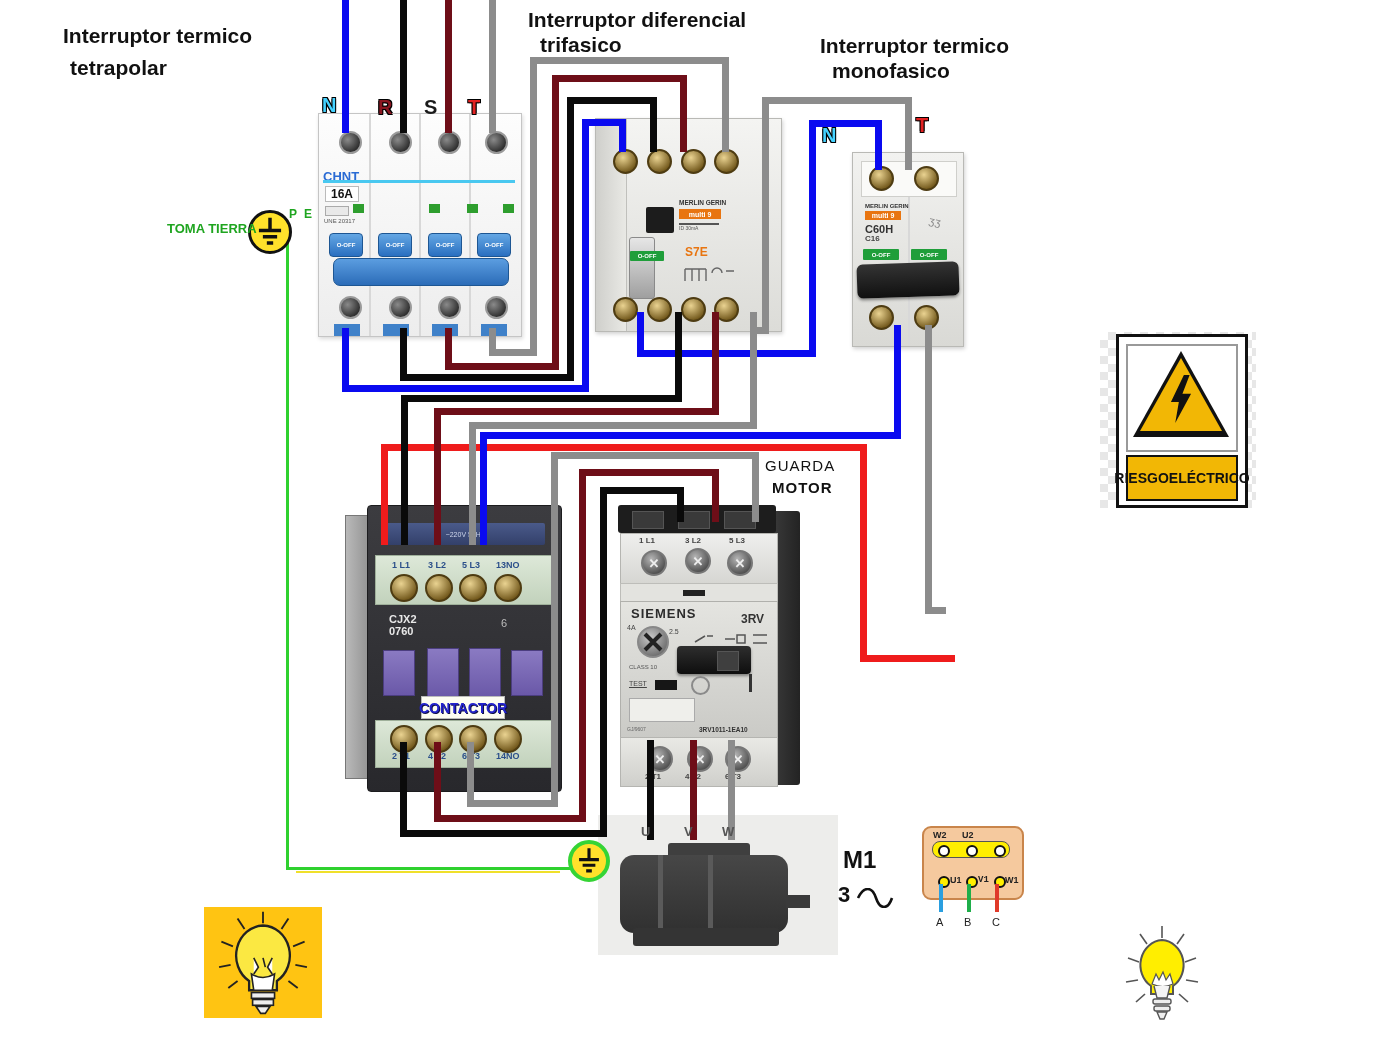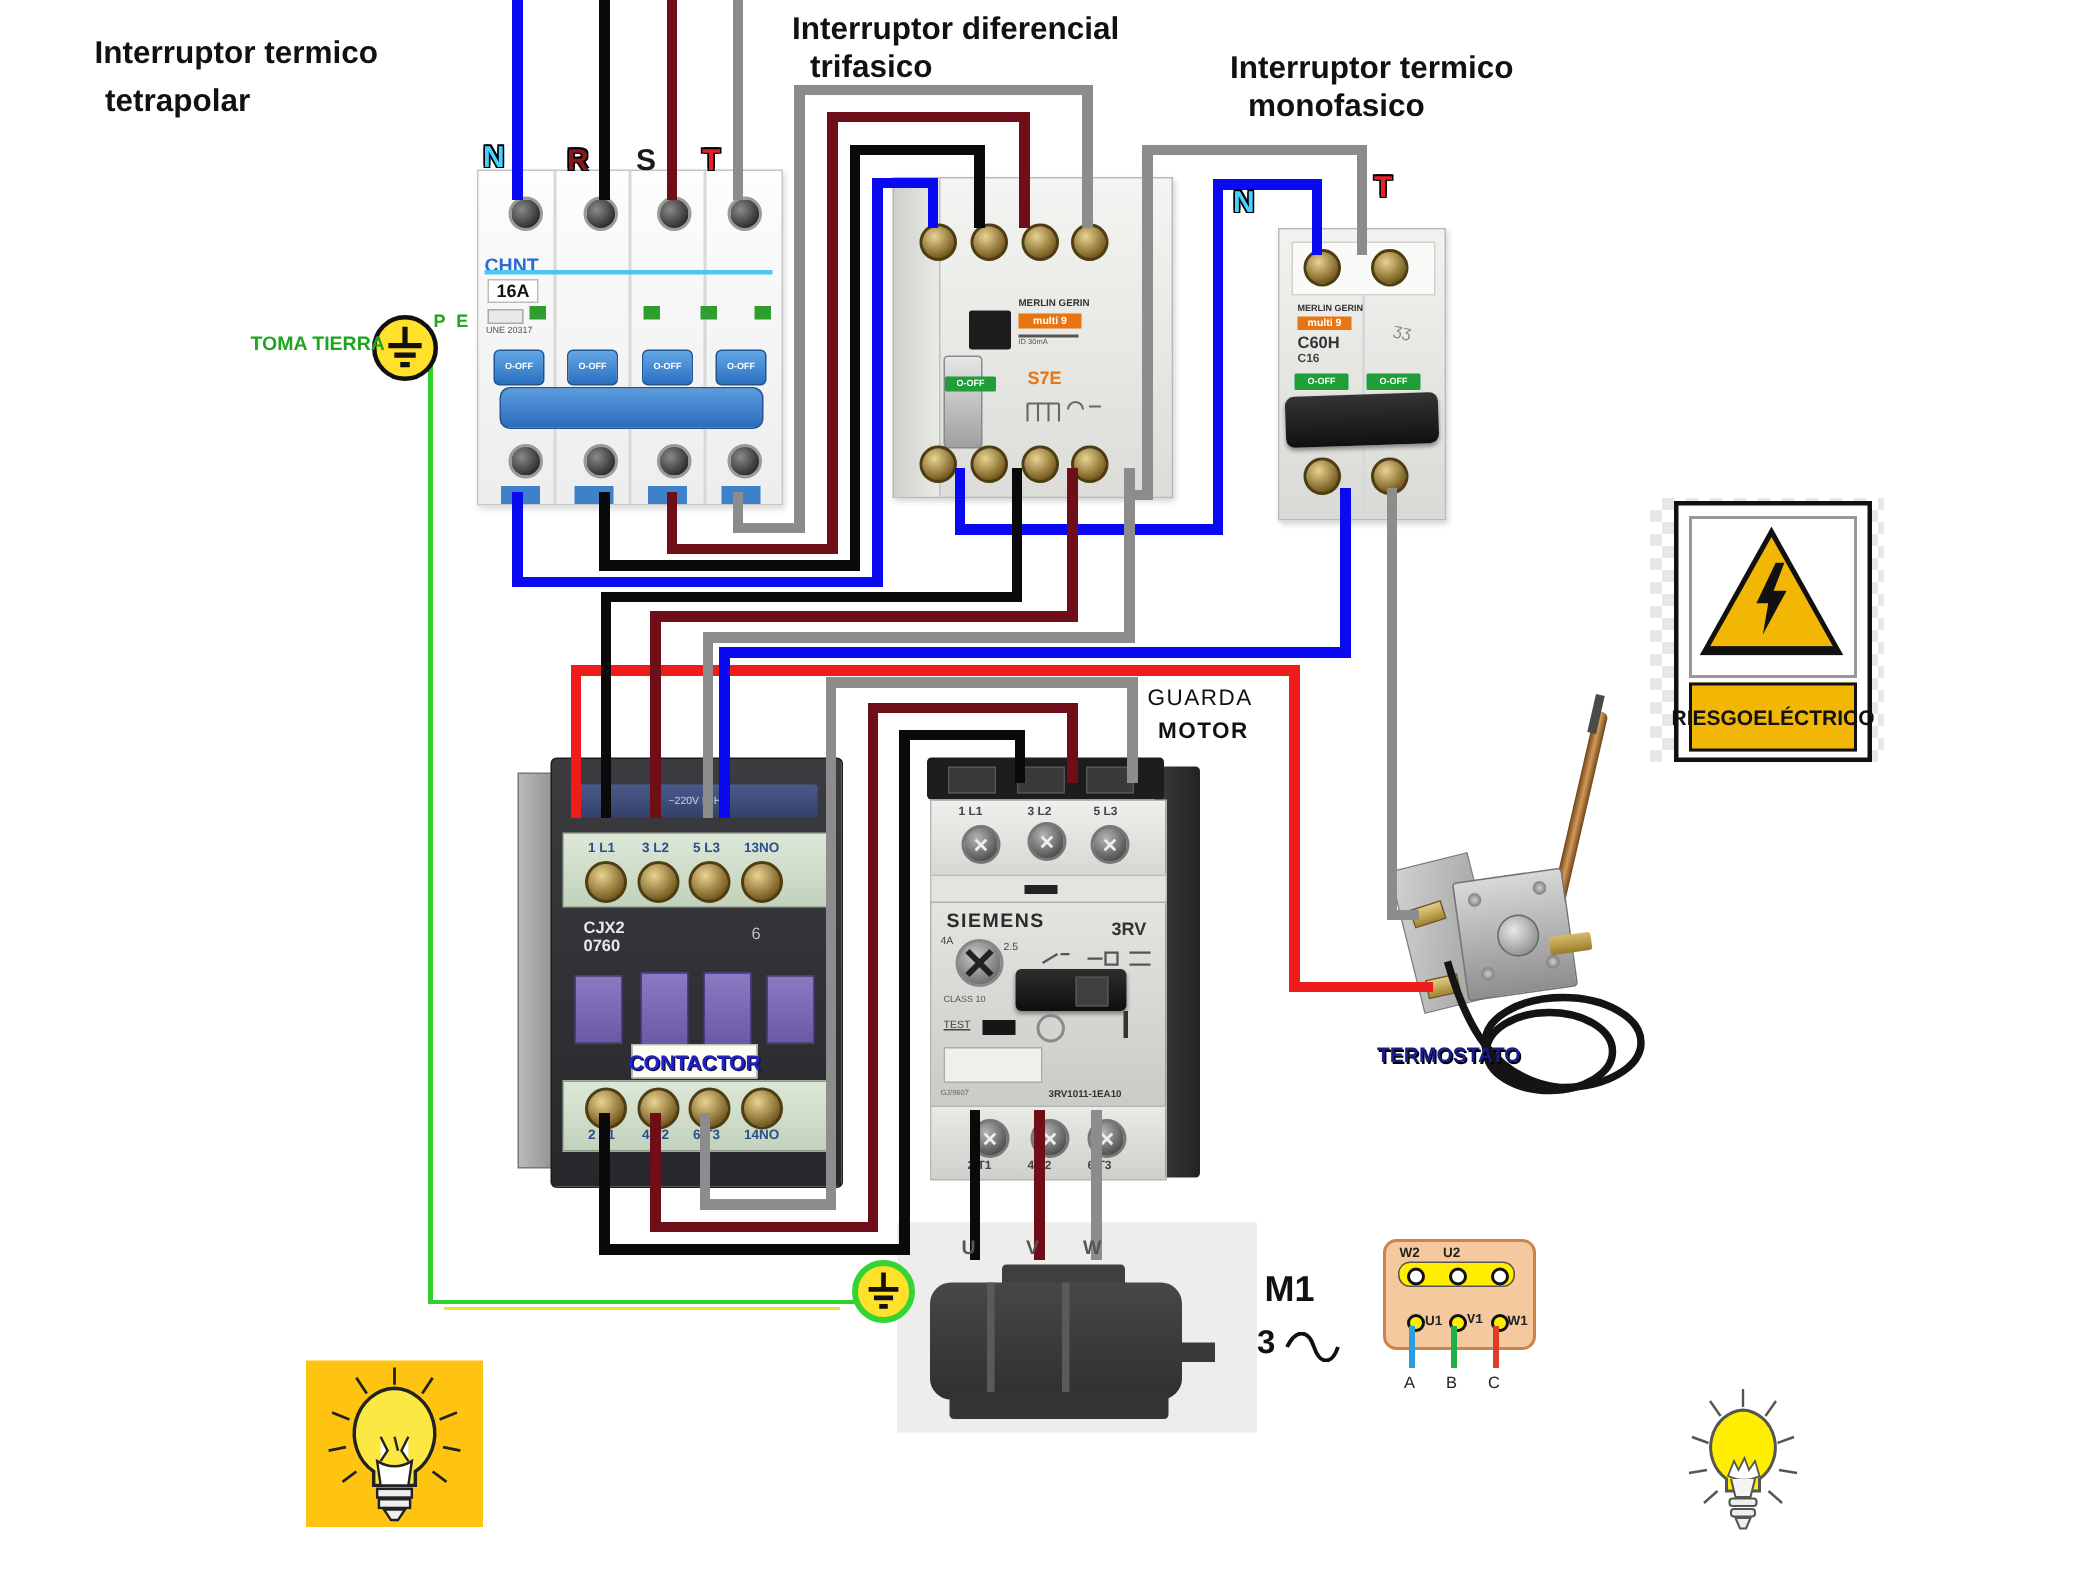--- a/index.html
+++ b/index.html
@@ -212,41 +212,20 @@
     <div class="abs" style="left:2px;top:232px;width:156px;height:48px;background:linear-gradient(#e9e9e5,#cfcfcb);border:1px solid #b5b5b1;">
       <div class="xscrew" style="left:26px;top:8px;">✕</div>
       <div class="xscrew" style="left:66px;top:8px;">✕</div>
       <div class="xscrew" style="left:104px;top:8px;">✕</div>
       <div class="txt sgm-lbl" style="left:24px;top:34px;">2 T1</div>
       <div class="txt sgm-lbl" style="left:64px;top:34px;">4 T2</div>
       <div class="txt sgm-lbl" style="left:104px;top:34px;">6 T3</div>
     </div>
   </div>
 
-  <div class="abs" style="left:905px;top:455px;width:200px;height:300px;">
-    <div class="abs" style="left:118px;top:15px;width:9px;height:180px;background:linear-gradient(90deg,#6e4418,#d29a5a,#6e4418);transform:rotate(13deg);transform-origin:bottom center;border-radius:4px;"></div>
-    <div class="abs" style="left:156px;top:8px;width:6px;height:26px;background:#4a4a4a;transform:rotate(13deg);"></div>
-    <div class="abs" style="left:32px;top:118px;width:52px;height:96px;background:linear-gradient(110deg,#d2d2d2,#9a9a9a);border:1px solid #808080;transform:rotate(-14deg);"></div>
-    <div class="abs" style="left:68px;top:128px;width:72px;height:78px;background:linear-gradient(#d8d8d8,#8e8e8e);border:1px solid #737373;transform:rotate(-8deg);border-radius:3px;">
-      <div class="abs" style="left:8px;top:8px;width:9px;height:9px;border-radius:50%;background:radial-gradient(#cfcfcf,#5e5e5e);"></div>
-      <div class="abs" style="left:52px;top:6px;width:9px;height:9px;border-radius:50%;background:radial-gradient(#cfcfcf,#5e5e5e);"></div>
-      <div class="abs" style="left:10px;top:58px;width:9px;height:9px;border-radius:50%;background:radial-gradient(#cfcfcf,#5e5e5e);"></div>
-      <div class="abs" style="left:54px;top:56px;width:9px;height:9px;border-radius:50%;background:radial-gradient(#cfcfcf,#5e5e5e);"></div>
-      <div class="abs" style="left:24px;top:26px;width:26px;height:26px;border-radius:50%;background:radial-gradient(circle at 40% 35%,#e8e8e8,#777);border:1px solid #666;"></div>
-    </div>
-    <div class="abs" style="left:128px;top:168px;width:28px;height:12px;background:linear-gradient(#d8bc6a,#9a7c2e);transform:rotate(-8deg);border-radius:2px;"></div>
-    <div class="abs" style="left:36px;top:148px;width:20px;height:11px;background:linear-gradient(#e2cd86,#a3842f);transform:rotate(-18deg);border:1px solid #6e591e;"></div>
-    <div class="abs" style="left:46px;top:196px;width:20px;height:11px;background:linear-gradient(#e2cd86,#a3842f);transform:rotate(-12deg);border:1px solid #6e591e;"></div>
-    <svg class="abs" style="left:42px;top:178px;" width="158" height="118" viewBox="0 0 158 118">
-      <path d="M18,8 C30,50 48,86 92,92" stroke="#141414" stroke-width="5" fill="none"></path>
-      <ellipse cx="95" cy="62" rx="52" ry="30" stroke="#141414" stroke-width="5" fill="none"></ellipse>
-      <ellipse cx="86" cy="68" rx="42" ry="26" stroke="#141414" stroke-width="5" fill="none"></ellipse>
-    </svg>
-    <div class="txt toptext" style="left:13px;top:240px;font-size:14px;font-weight:bold;color:#1a1a8c;text-shadow:1px 1px 0 #000;">TERMOSTATO</div>
-  </div>
 
   <div class="abs" style="left:598px;top:815px;width:240px;height:140px;background:#ededeb;">
     <div class="abs" style="left:70px;top:28px;width:82px;height:32px;background:#3f3f3f;border-radius:3px;"></div>
     <div class="abs" style="left:22px;top:40px;width:168px;height:78px;background:linear-gradient(#474747,#303030);border-radius:14px;">
       <div class="abs" style="left:38px;top:0;width:5px;height:78px;background:#5a5a5a;"></div>
       <div class="abs" style="left:88px;top:0;width:5px;height:78px;background:#5a5a5a;"></div>
     </div>
     <div class="abs" style="left:35px;top:113px;width:146px;height:18px;background:#343434;border-radius:3px;"></div>
     <div class="abs" style="left:188px;top:80px;width:24px;height:13px;background:#3a3a3a;"></div>
   </div>

